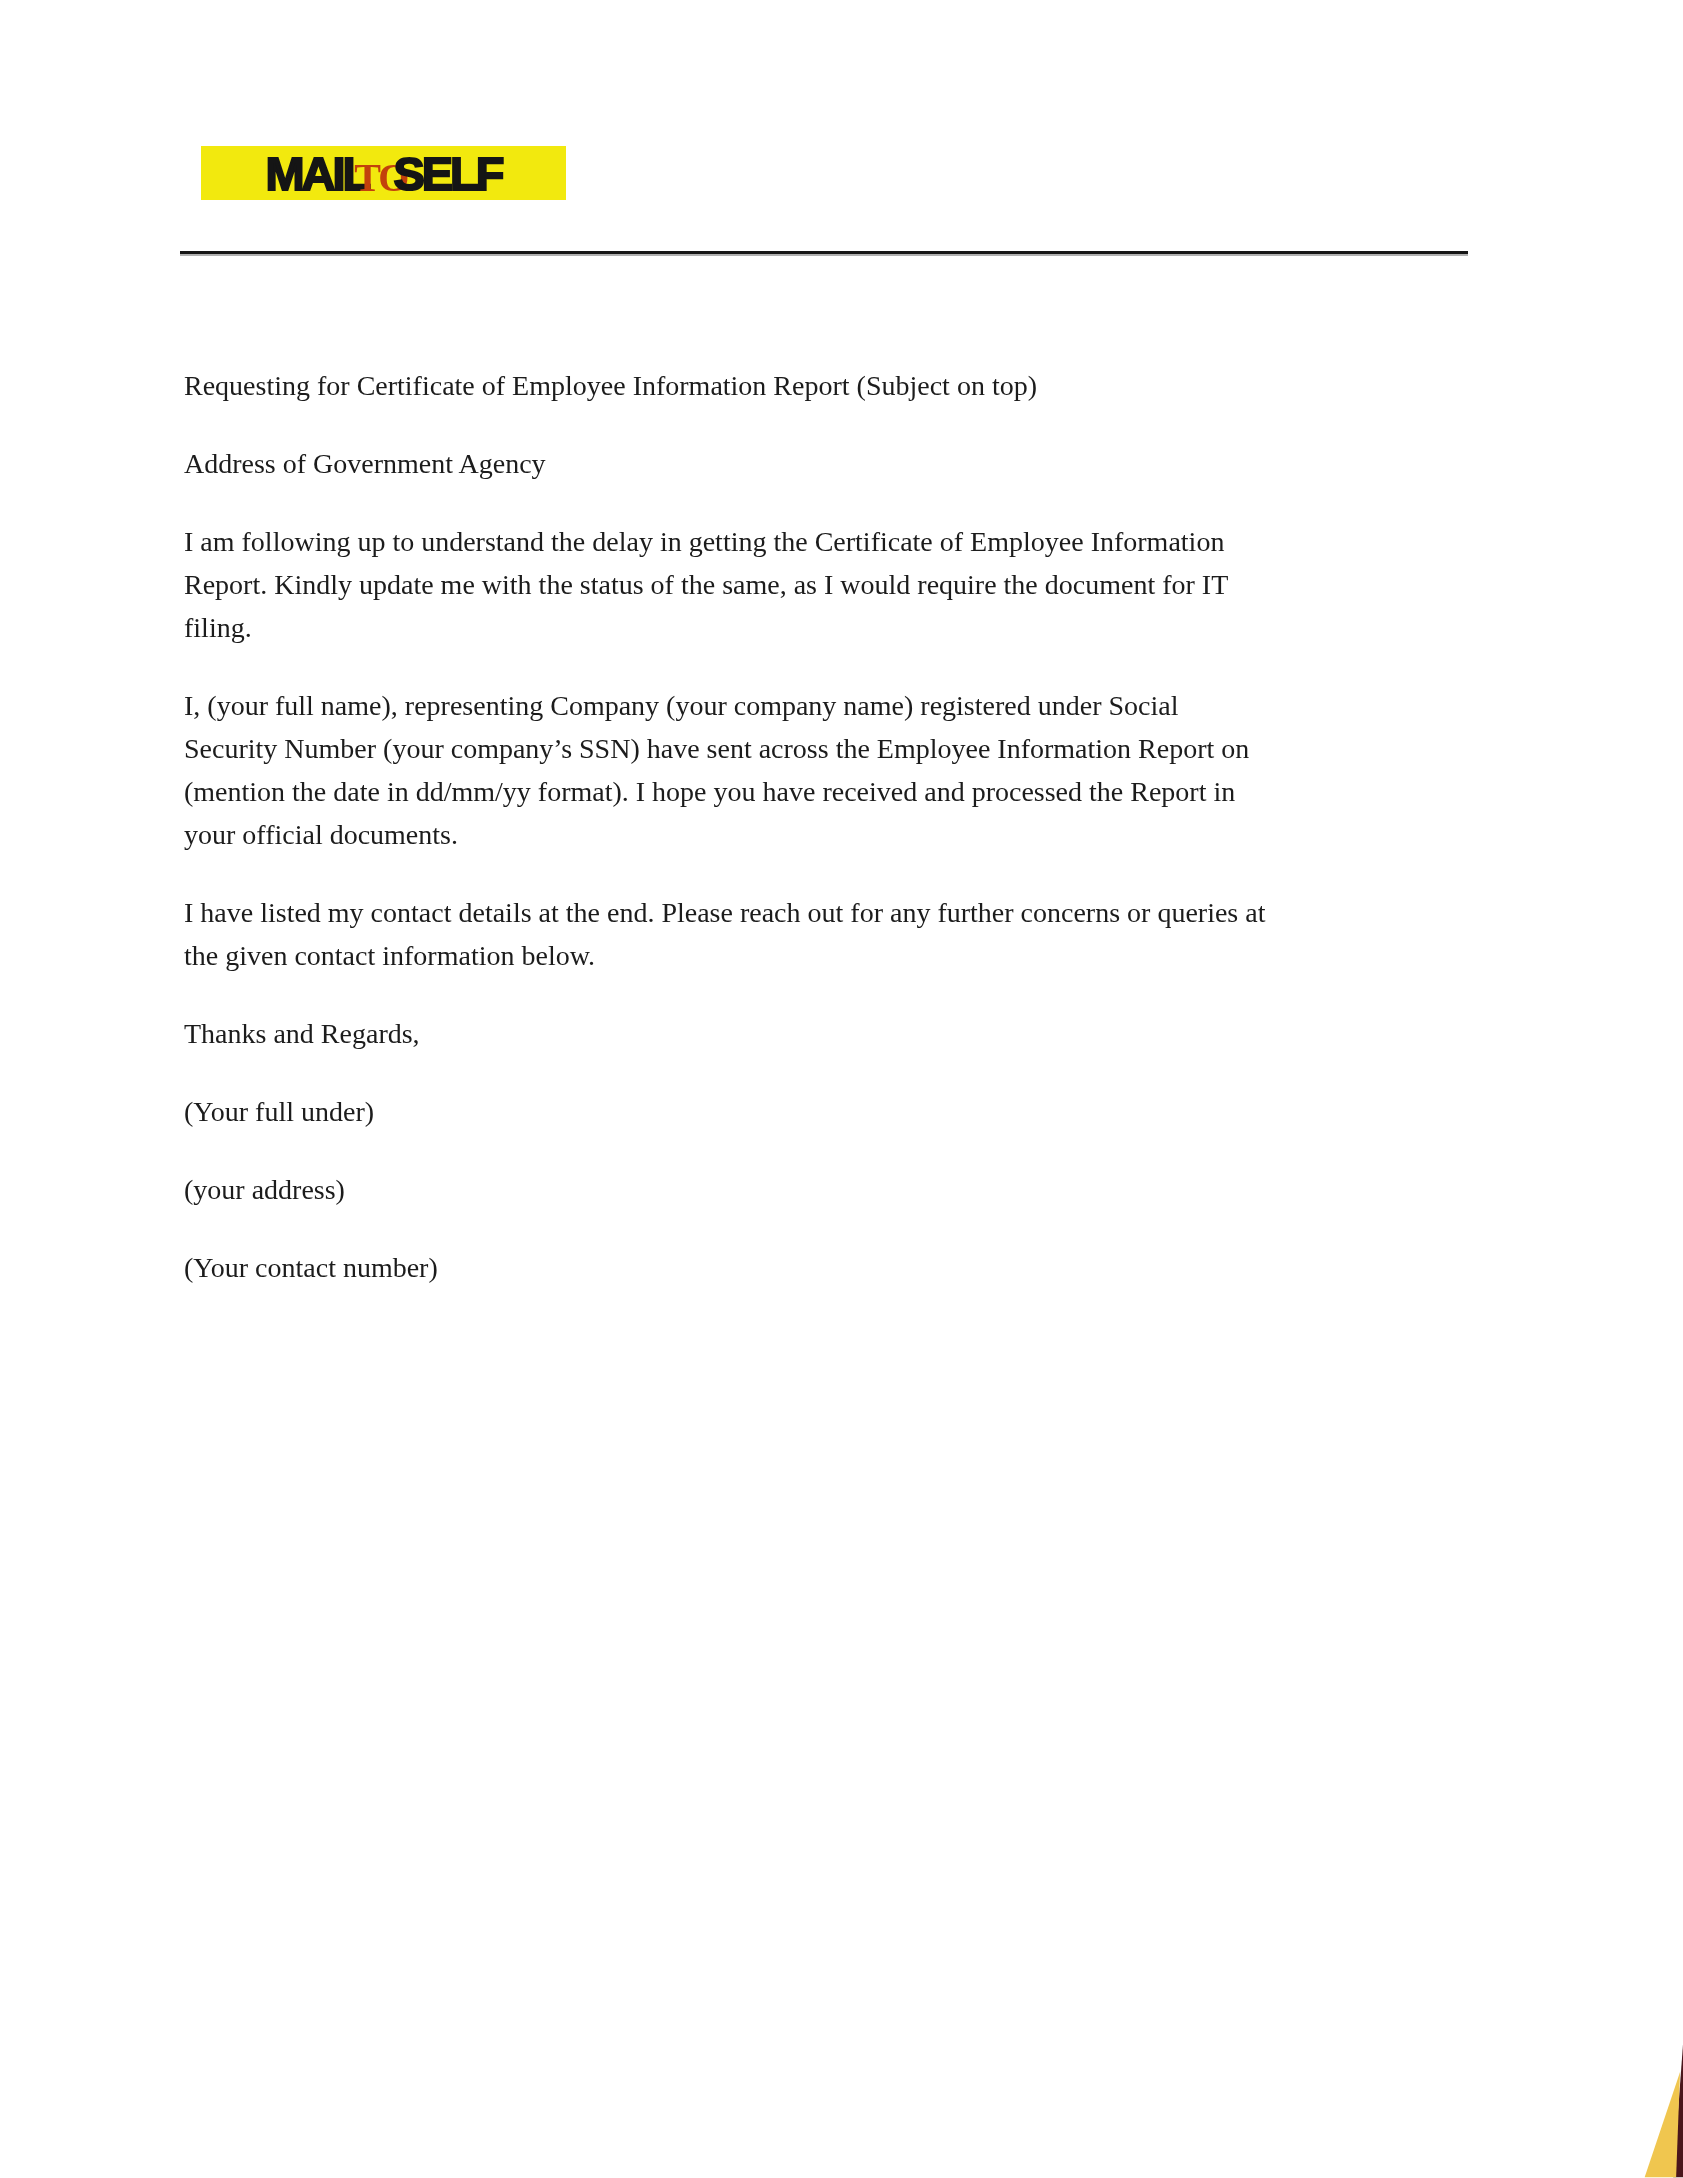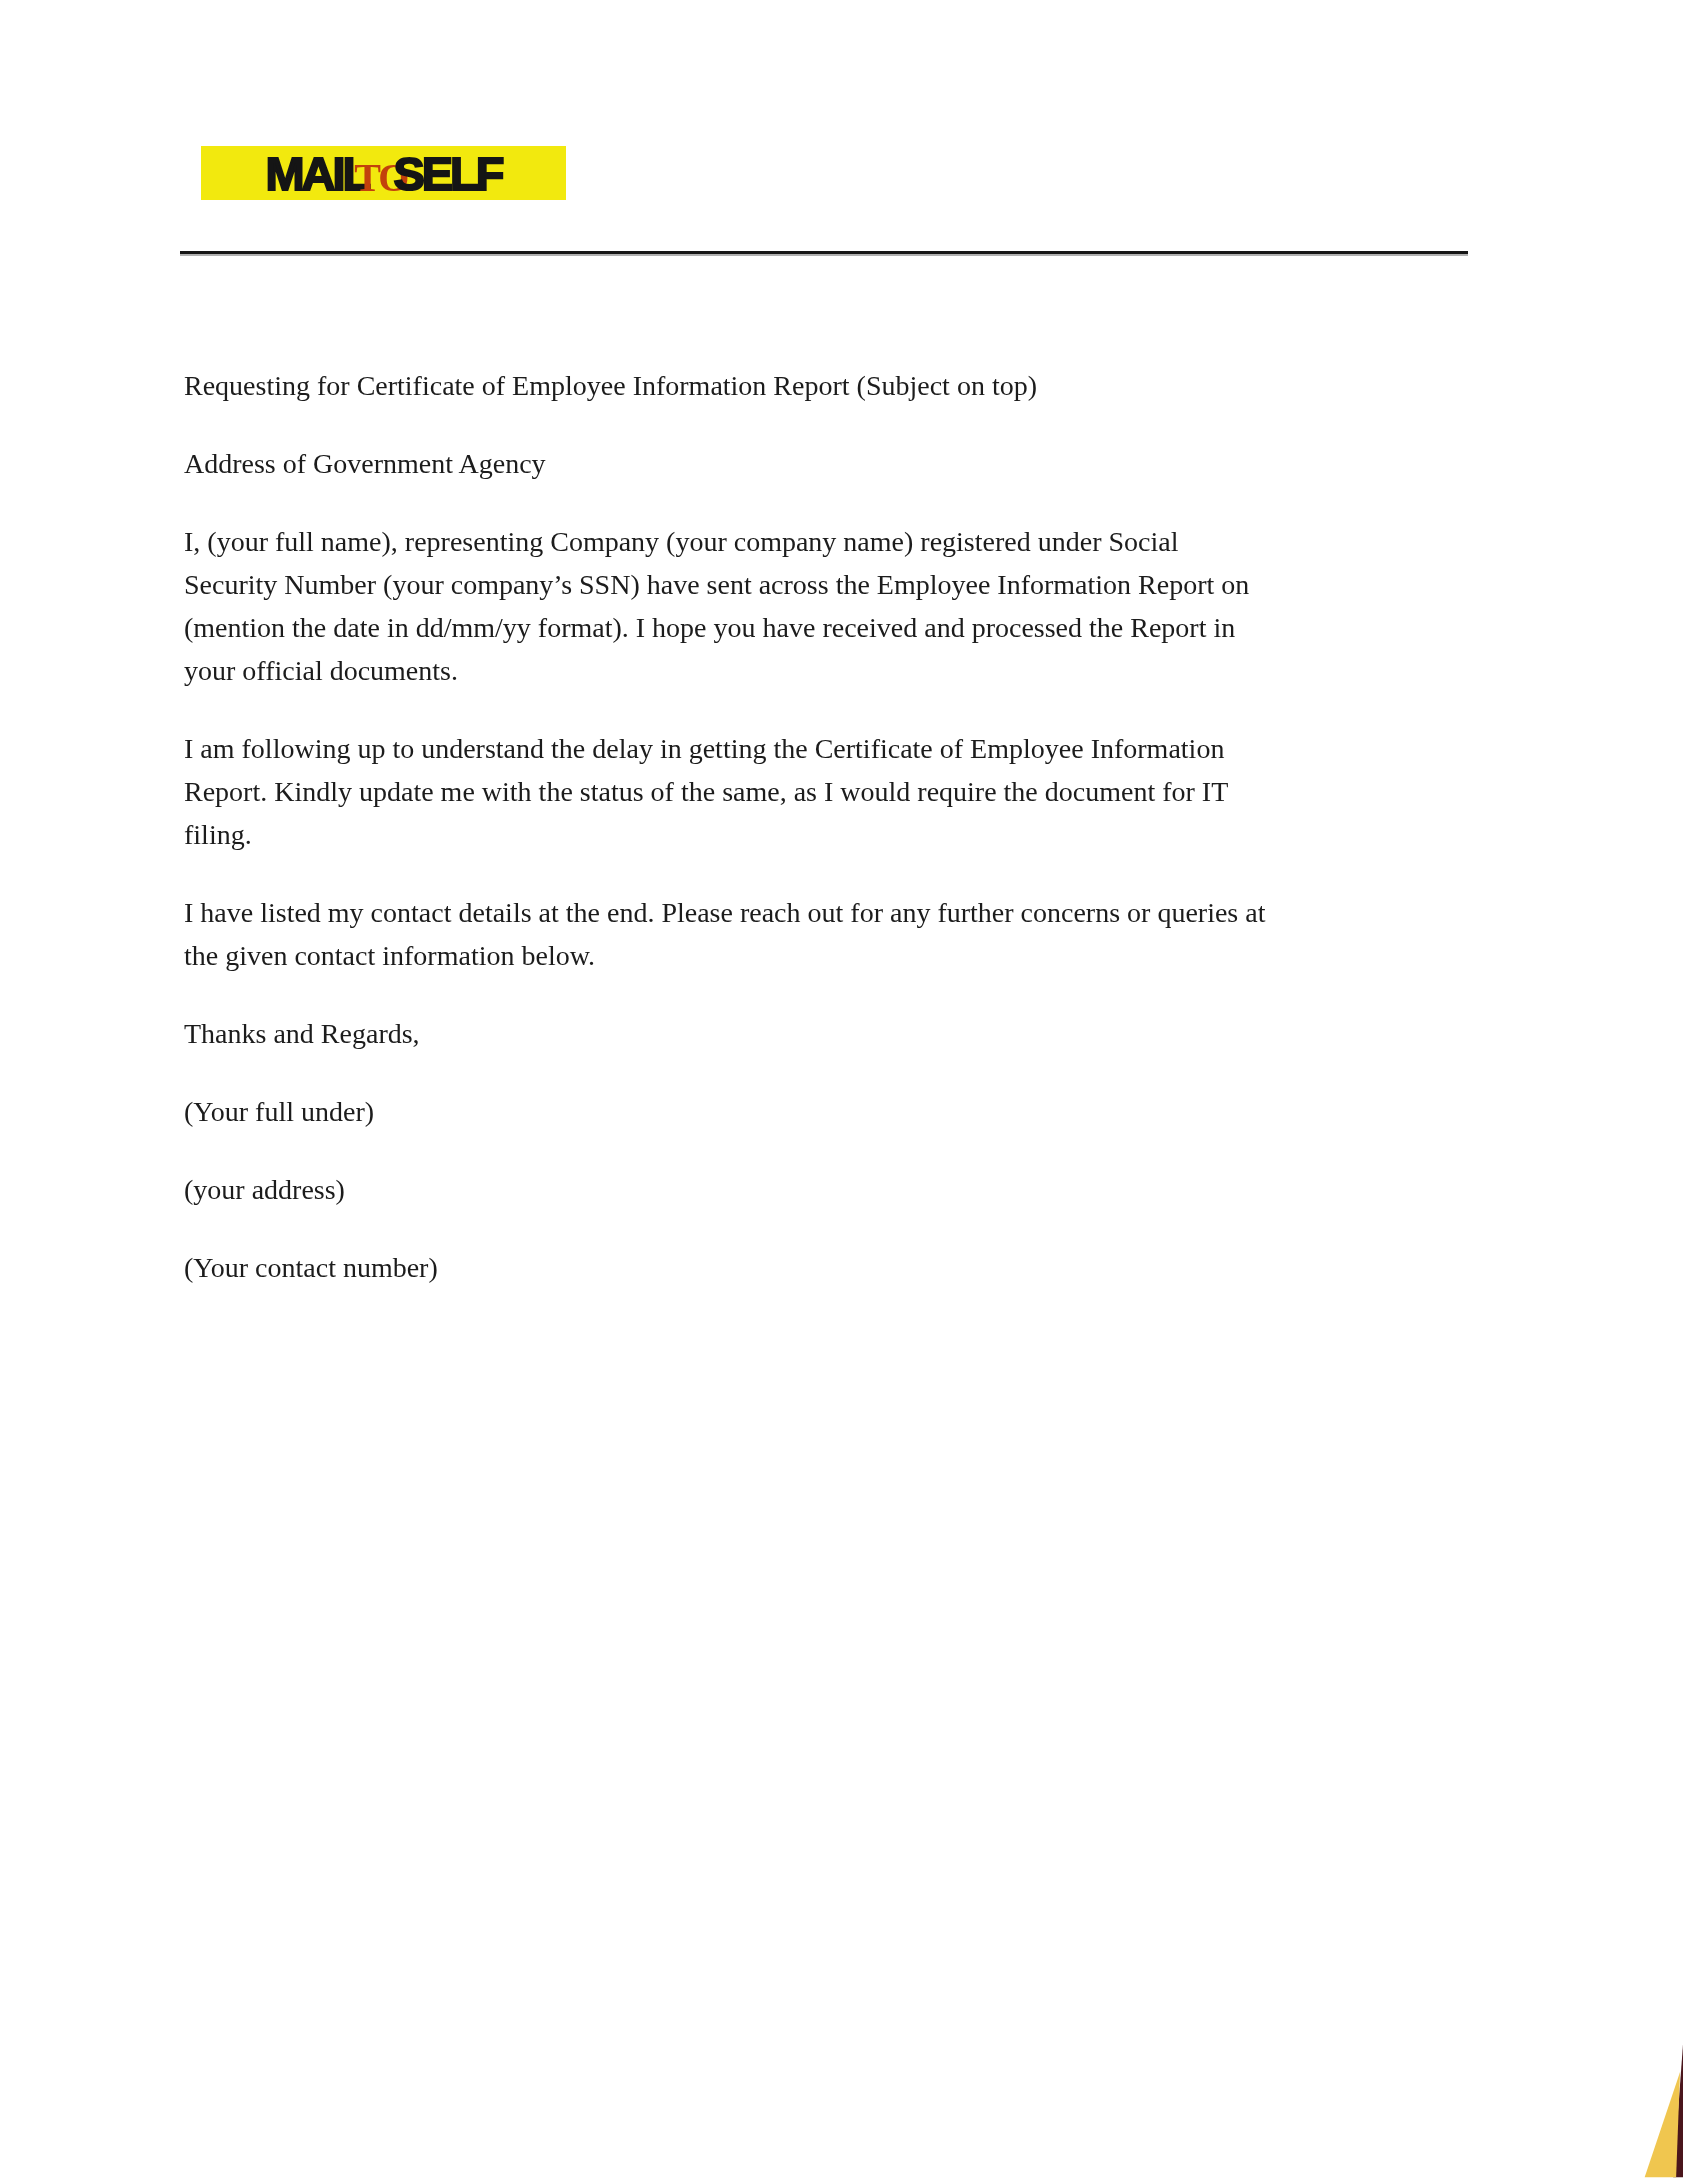--- a/index.html
+++ b/index.html
@@ -98,27 +98,27 @@
     <span class="logo-mail">MAIL</span>
     <span class="logo-to">TO</span>
     <span class="logo-self">SELF</span>
   </div>
 
   <div class="divider"></div>
 
   <div class="letter">
     <p>Requesting for Certificate of Employee Information Report (Subject on top)</p>
     <p>Address of Government Agency</p>
+    <p class="para">I am following up to understand the delay in getting the Certificate of Employee Information
+Report. Kindly update me with the status of the same, as I would require the document for IT
+filing.</p>
     <p class="para">I, (your full name), representing Company (your company name) registered under Social
 Security Number (your company’s SSN) have sent across the Employee Information Report on
 (mention the date in dd/mm/yy format). I hope you have received and processed the Report in
 your official documents.</p>
-    <p class="para">I am following up to understand the delay in getting the Certificate of Employee Information
-Report. Kindly update me with the status of the same, as I would require the document for IT
-filing.</p>
     <p class="para">I have listed my contact details at the end. Please reach out for any further concerns or queries at
 the given contact information below.</p>
     <p>Thanks and Regards,</p>
     <p>(Your full under)</p>
     <p>(your address)</p>
     <p>(Your contact number)</p>
   </div>
 
   <svg class="corner" viewBox="0 0 60 150" xmlns="http://www.w3.org/2000/svg">
     <polygon points="60,15 50,150 60,150" fill="#4a161c"></polygon>

